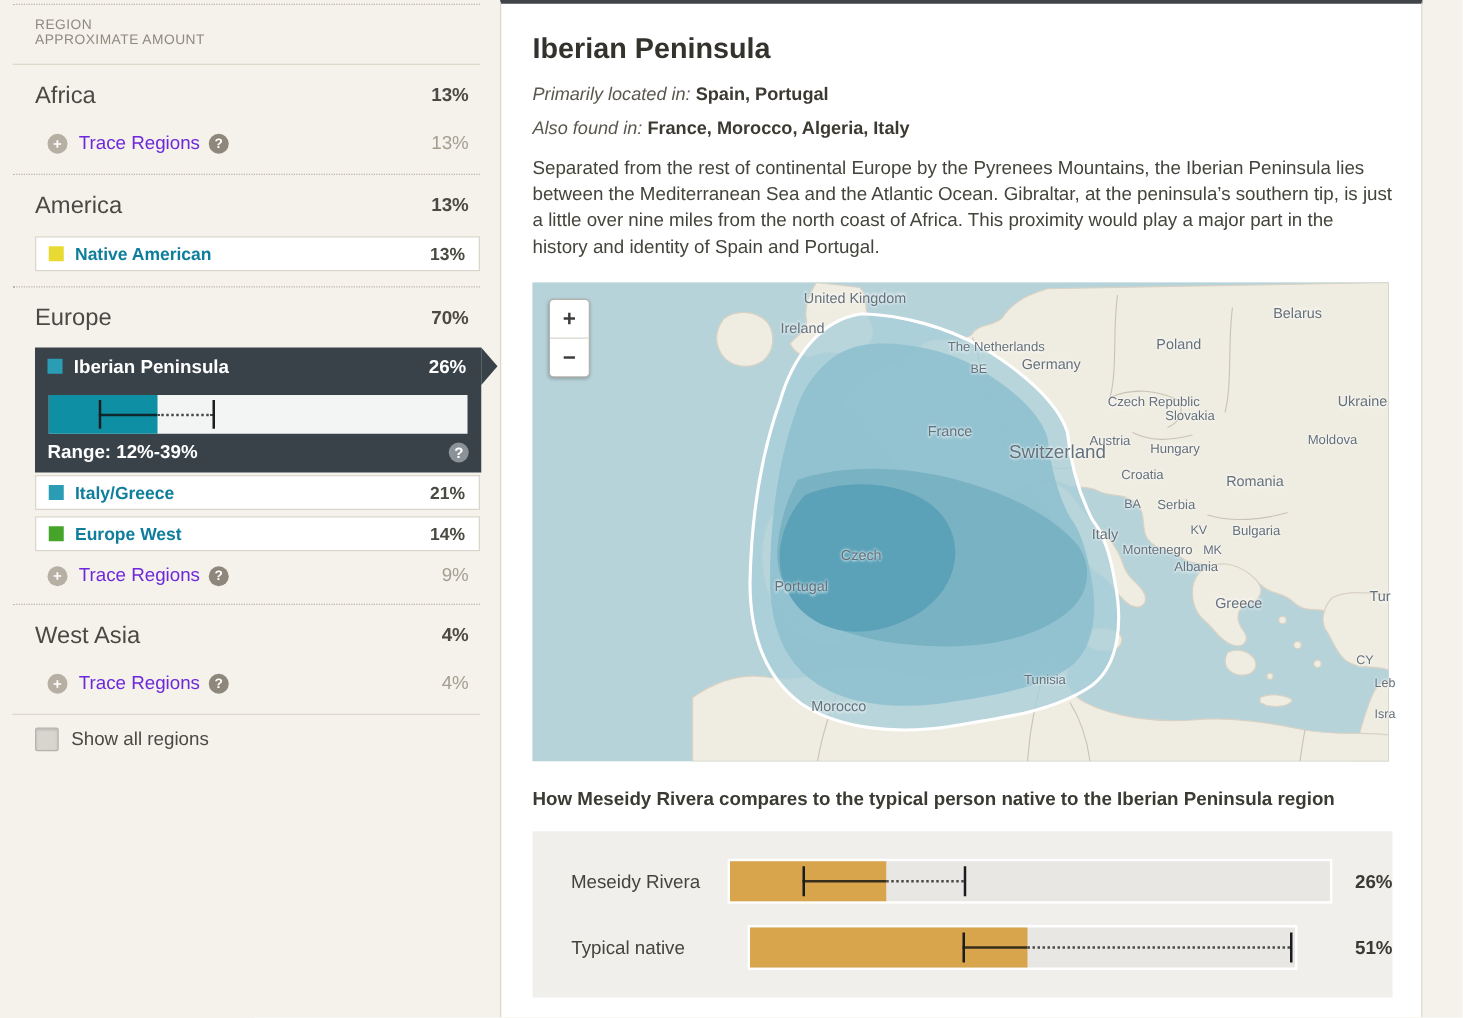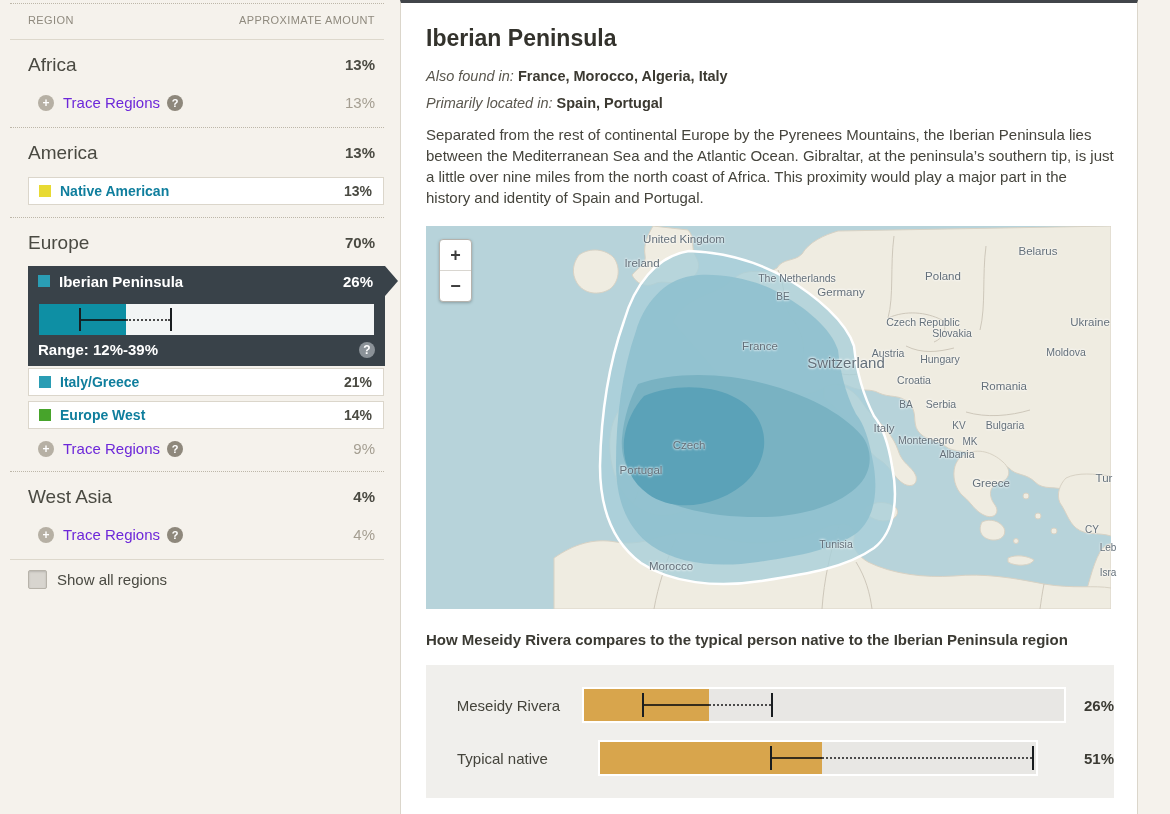--- a/index.html
+++ b/index.html
@@ -3,21 +3,21 @@
 <meta charset="utf-8">
 <style>
   * { margin:0; padding:0; box-sizing:border-box; }
   body { font-family:"Liberation Sans", sans-serif; background:#f5f2ec; }
   .page { position:relative; width:1170px; height:814px; overflow:hidden; background:#f5f2ec; }
 
   
   .sidebar { position:absolute; left:0; top:0; width:400px; height:814px; background:#f5f2ec; }
   .sb-topline { margin:3px 16px 0 10px; border-top:1px dotted #bdb7a9; }
   .sb-header { display:flex; justify-content:space-between; padding:10px 25px 7px 28px;
-               font-size:11px; letter-spacing:.4px; color:#8f8a7e; }
+               font-size:11px; letter-spacing:.4px; color:#8f8a7e;flex-direction:column; }
   .sb-solid { margin:6px 16px 0 10px; border-top:1px solid #ddd8cc; }
   .sb-dotted { margin:12px 16px 0 10px; border-top:1px dotted #bdb7a9; }
   .section-row { display:flex; justify-content:space-between; align-items:center;
                  padding:0 25px 0 28px; margin-top:11px; height:27px; }
   .section-name { font-size:19px; color:#4a4a42;text-align:right; }
   .section-amount { font-size:15px; font-weight:600; color:#4a4a42; }
   .trace-row { display:flex; align-items:center; padding:0 25px 0 38px; margin-top:12px; height:25px; }
   .circle-ic { width:16px; height:16px; border-radius:50%; color:#fff; font-size:12px; font-weight:700;
                display:inline-flex; align-items:center; justify-content:center; flex:0 0 auto; }
   .plus-ic { background:#b6b0a4; }
@@ -177,26 +177,26 @@
 
     <div class="showall-row">
       <span class="checkbox"></span>
       <span class="showall-label">Show all regions</span>
     </div>
   </aside>
 
   <main class="detail">
     <h1 class="d-title">Iberian Peninsula</h1>
     <p class="d-line">
+      <em>Primarily located in:</em>
+      <strong>Spain, Portugal</strong>
+    </p>
+    <p class="d-line">
       <em>Also found in:</em>
       <strong>France, Morocco, Algeria, Italy</strong>
-    </p>
-    <p class="d-line">
-      <em>Primarily located in:</em>
-      <strong>Spain, Portugal</strong>
     </p>
     <p class="d-desc">Separated from the rest of continental Europe by the Pyrenees Mountains, the Iberian Peninsula lies between the Mediterranean Sea and the Atlantic Ocean. Gibraltar, at the peninsula’s southern tip, is just a little over nine miles from the north coast of Africa. This proximity would play a major part in the history and identity of Spain and Portugal.</p>
 
     <div class="map">
       <svg width="685" height="383" viewBox="0 0 685 383">
 
         <rect x="0" y="0" width="685" height="383" fill="#b7d3da"></rect>
         <g fill="#efece1" stroke="#d8d2c4" stroke-width="1">
 
           <path d="M247,96 C258,74 280,70 294,63 C304,58 310,47 322,46 C331,44 340,49 351,42 C357,32 368,36 376,28 C383,16 398,9 412,5 L685,0 L685,258 C667,259 655,272 641,265 C629,259 618,265 609,256 C600,247 590,250 583,242 C571,234 560,240 551,231 C541,222 529,228 519,220 C509,212 499,215 492,205 C486,196 492,186 483,177 C474,168 463,172 453,167 C444,162 436,166 425,161 C413,155 403,159 393,164 C381,170 371,166 362,171 C352,176 345,168 338,163 L319,161 C305,158 291,149 283,137 C271,123 259,110 247,96 Z"></path>

